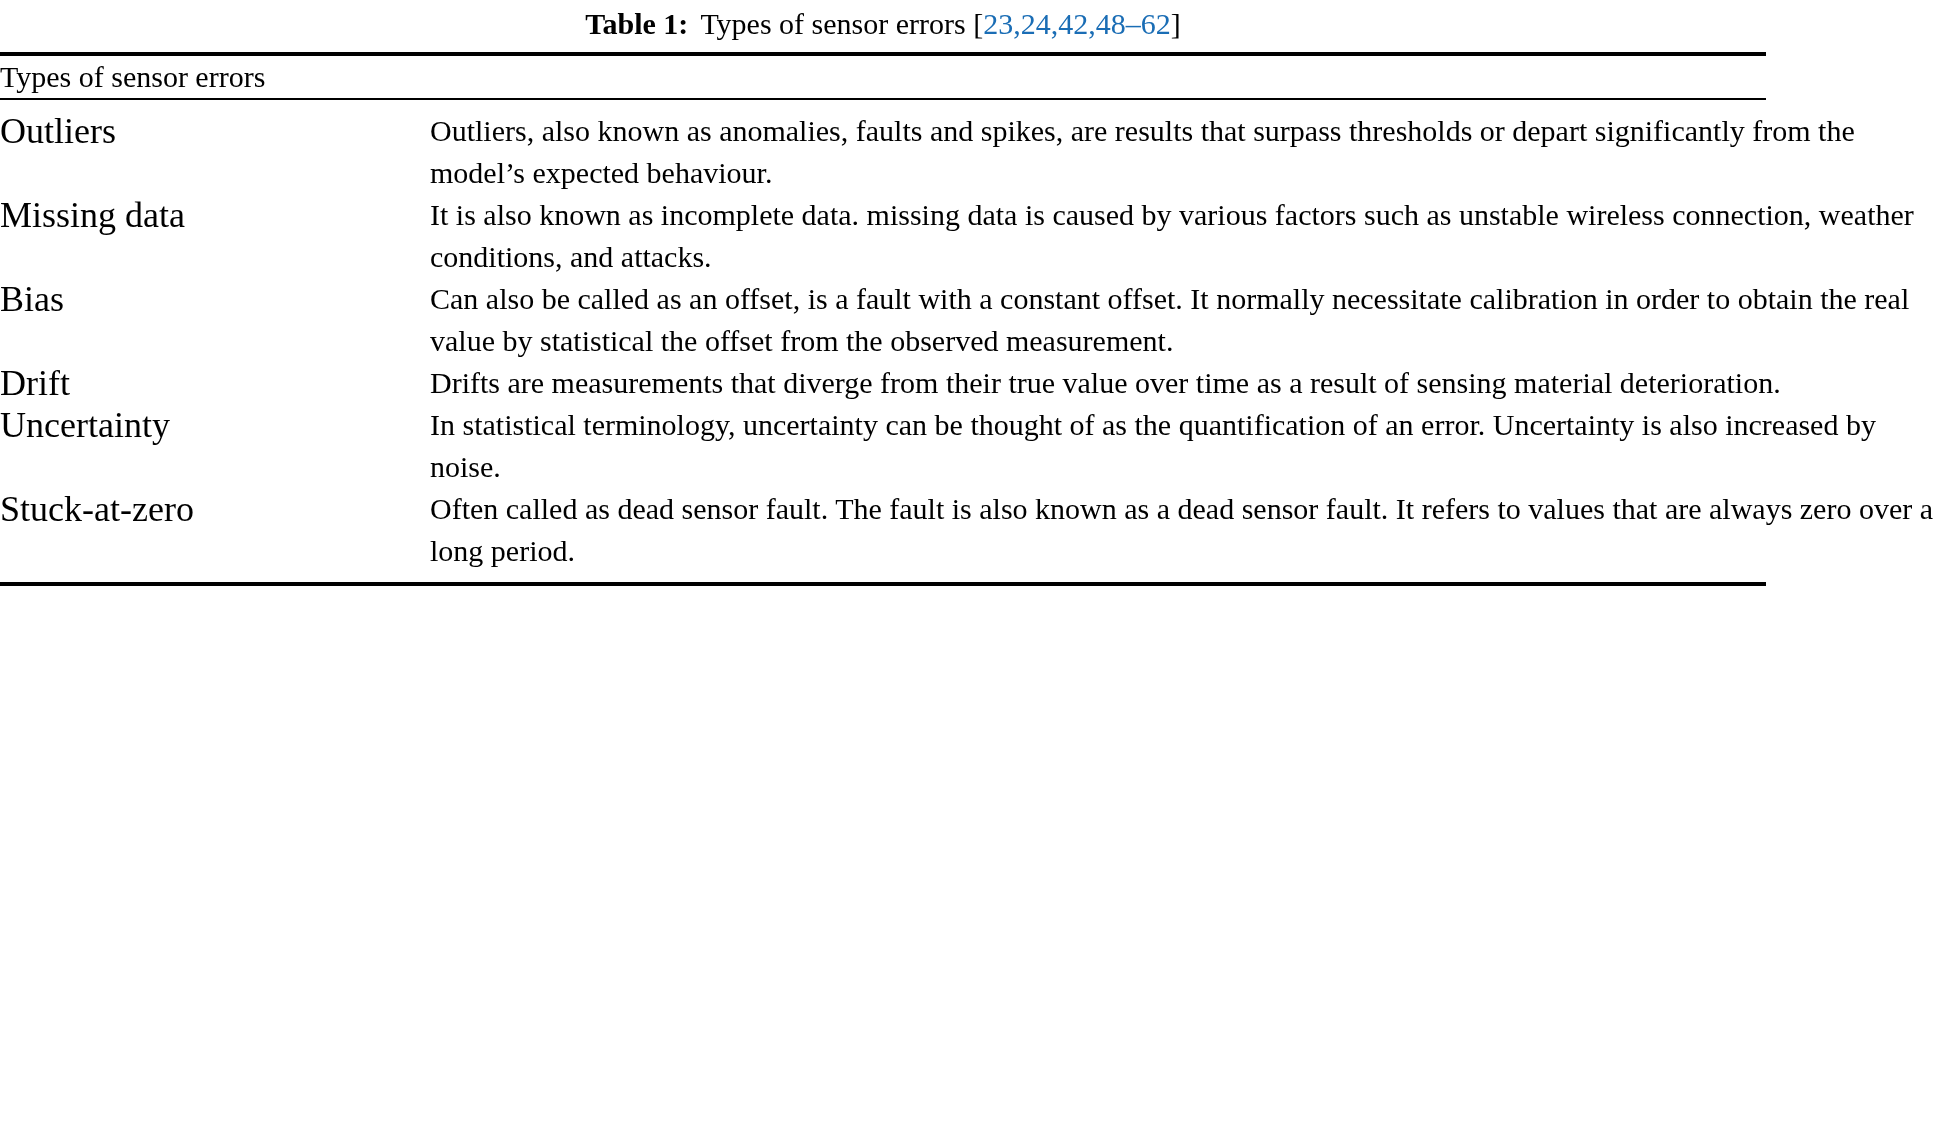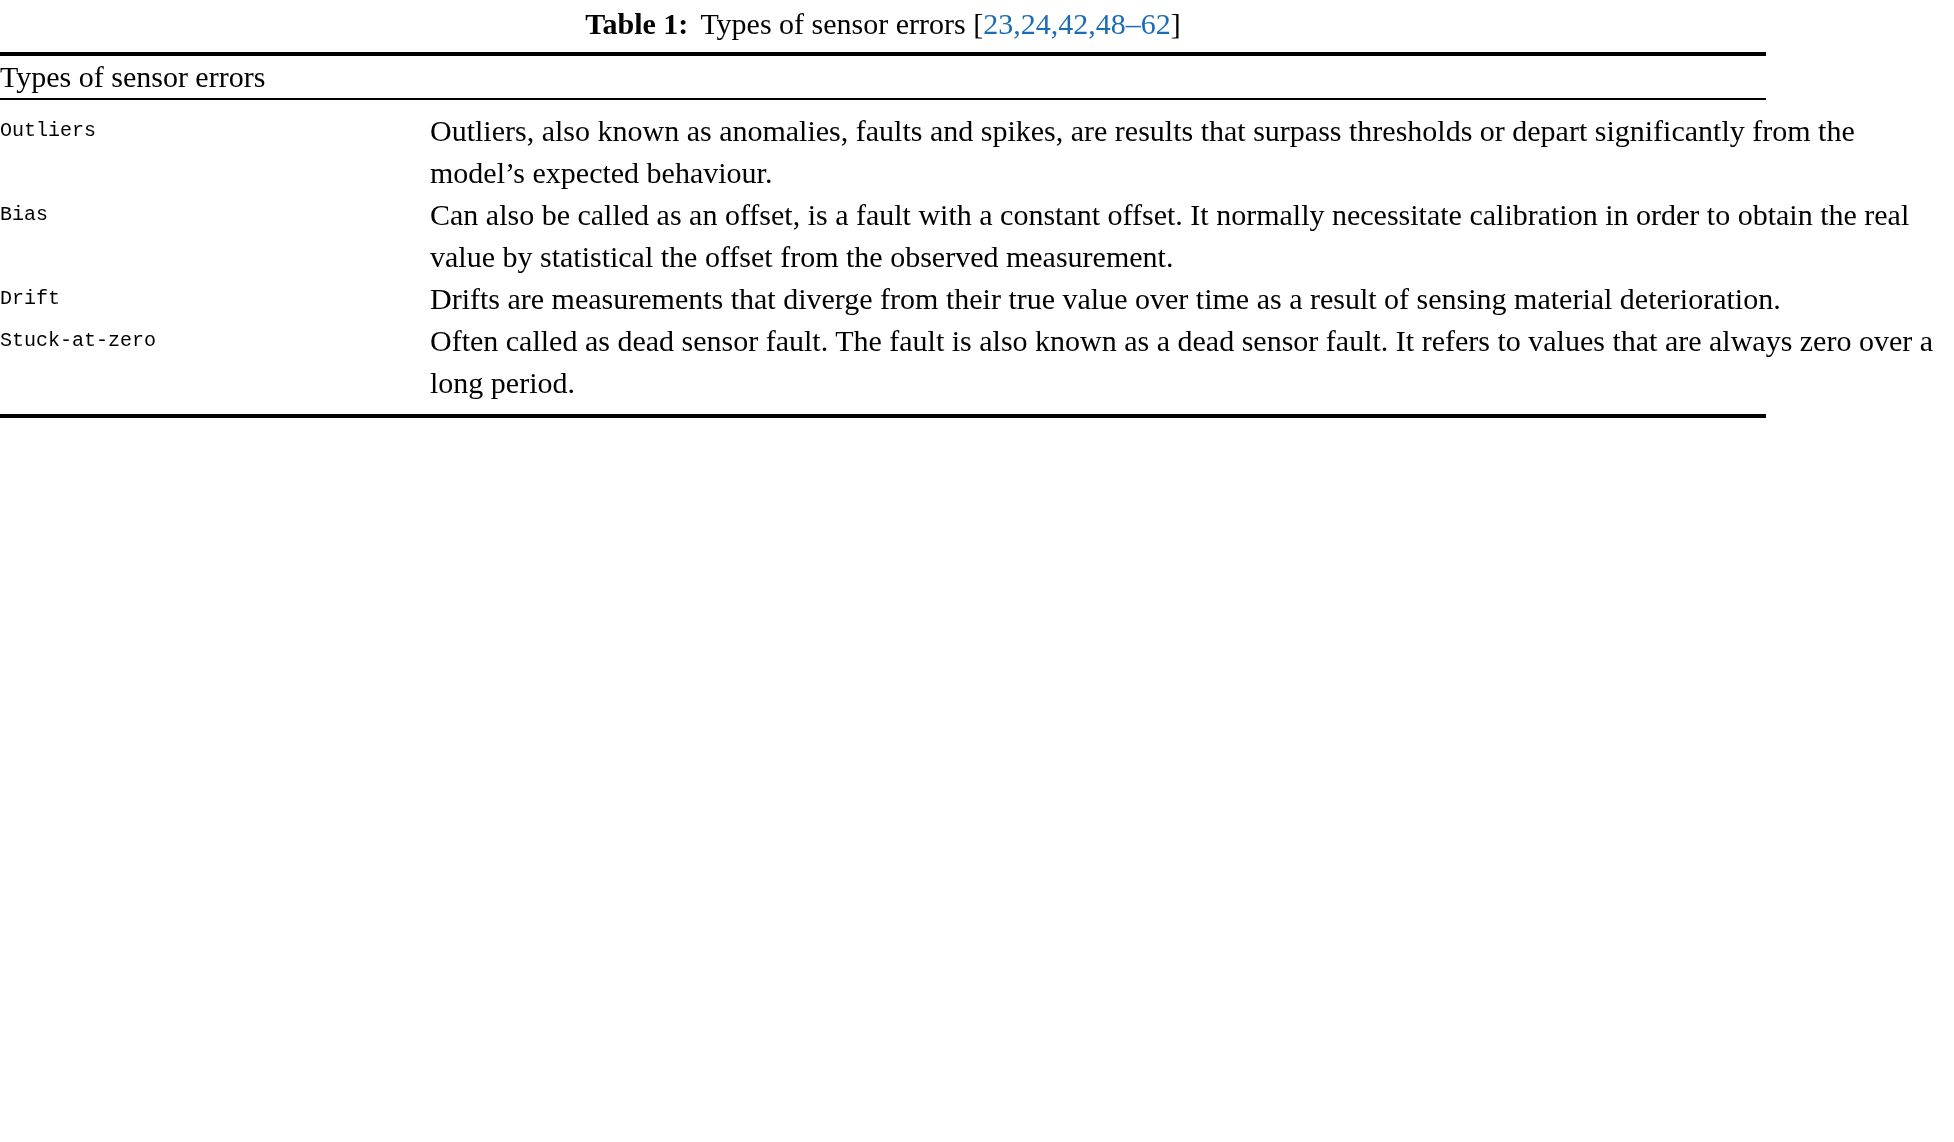--- a/index.html
+++ b/index.html
@@ -82,25 +82,24 @@
     padding: 0;
   }
 
   .header-cell {
     font-size: 30px;
     line-height: 42px;
     padding: 9px 0 12px 4px;
   }
 
   .cell-type {
-    font-size: 20px;
+    font-size: 36px;
     line-height: 42px;
     padding: 6px 0 6px 4px;
     white-space: nowrap;
-    font-family: Liberation Mono, monospace;
   }
   .cell-desc {
     font-size: 30px;
     line-height: 42px;
     padding: 6px 26px 6px 0;
     text-align: left;
     hyphens: none;
     margin-top: 45px;
   }
   tr.data-row:first-child .cell-type,
@@ -143,26 +142,34 @@
     <colgroup>
       <col class="col-type">
       <col class="col-desc">
     </colgroup>
     <tbody>
       <tr class="data-row">
         <td class="cell-type">Outliers</td>
         <td class="cell-desc">Outliers, also known as anomalies, faults and spikes, are results that surpass thresholds or depart significantly from the model’s expected behaviour.</td>
       </tr>
       <tr class="data-row">
+        <td class="cell-type">Missing data</td>
+        <td class="cell-desc">It is also known as incomplete data. missing data is caused by various factors such as unstable wireless connection, weather conditions, and attacks.</td>
+      </tr>
+      <tr class="data-row">
         <td class="cell-type">Bias</td>
         <td class="cell-desc">Can also be called as an offset, is a fault with a constant offset. It normally necessitate calibration in order to obtain the real value by statistical the offset from the observed measurement.</td>
       </tr>
       <tr class="data-row">
         <td class="cell-type">Drift</td>
         <td class="cell-desc">Drifts are measurements that diverge from their true value over time as a result of sensing material deterioration.</td>
+      </tr>
+      <tr class="data-row">
+        <td class="cell-type">Uncertainty</td>
+        <td class="cell-desc">In statistical terminology, uncertainty can be thought of as the quantification of an error. Uncertainty is also increased by noise.</td>
       </tr>
       <tr class="data-row">
         <td class="cell-type">Stuck-at-zero</td>
         <td class="cell-desc">Often called as dead sensor fault. The fault is also known as a dead sensor fault. It refers to values that are always zero over a long period.</td>
       </tr>
     </tbody>
   </table>
 
   <div class="rule-bottom"></div>
 

